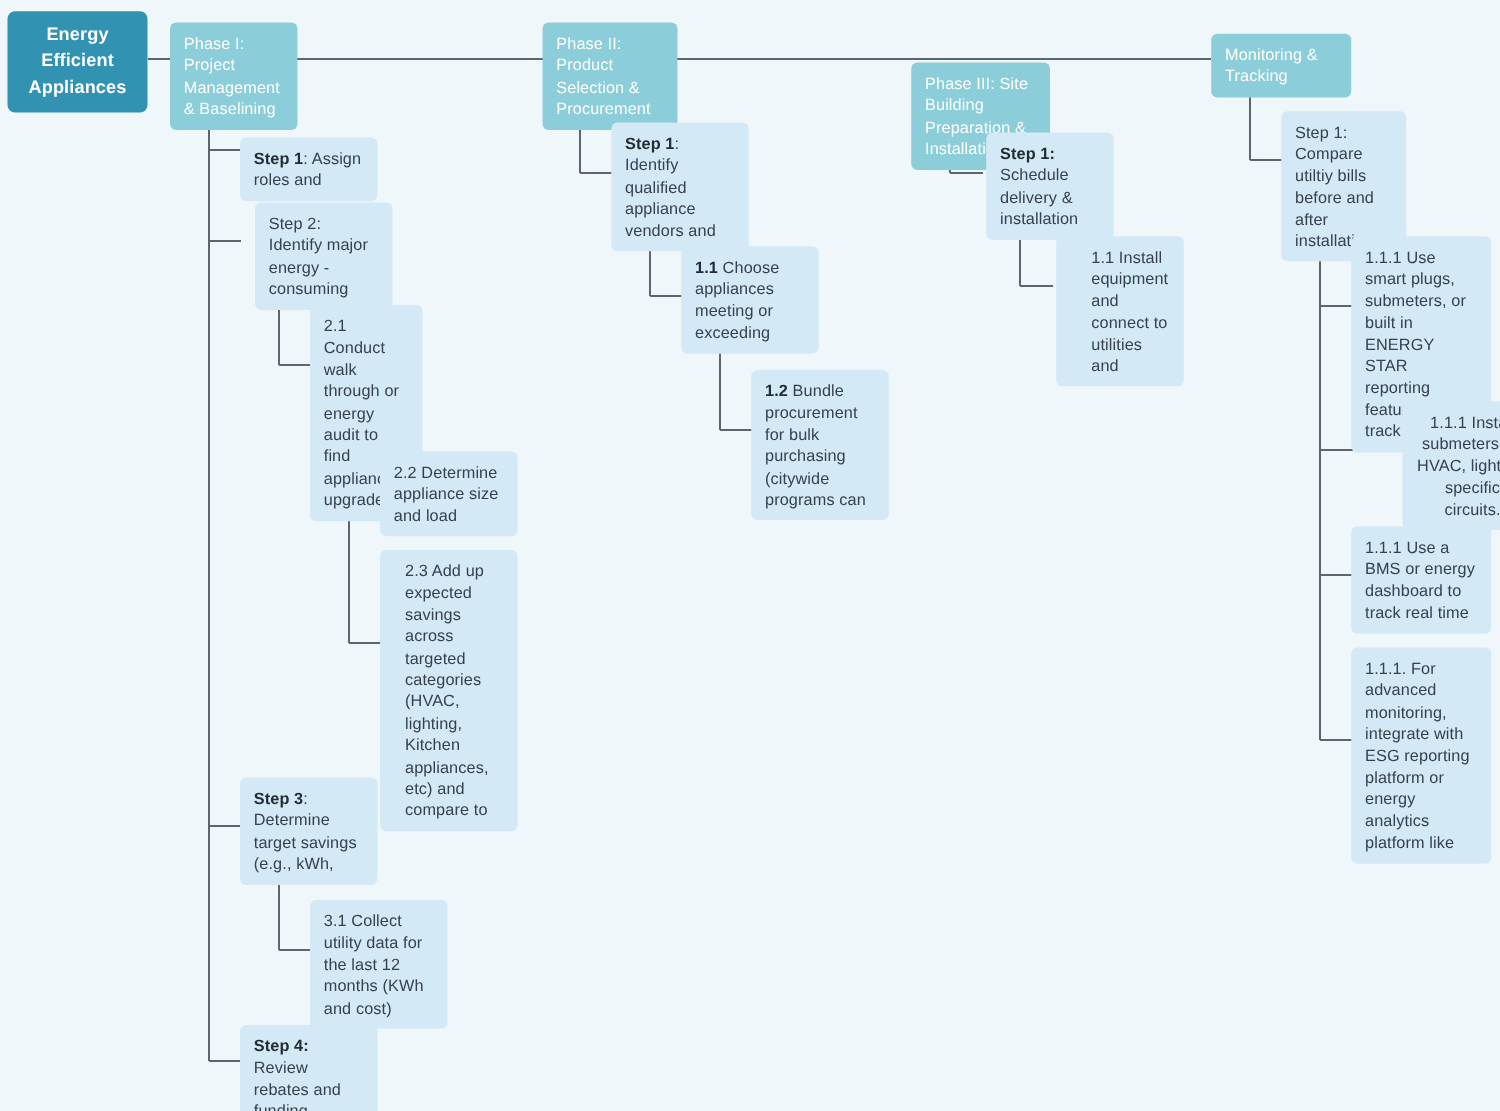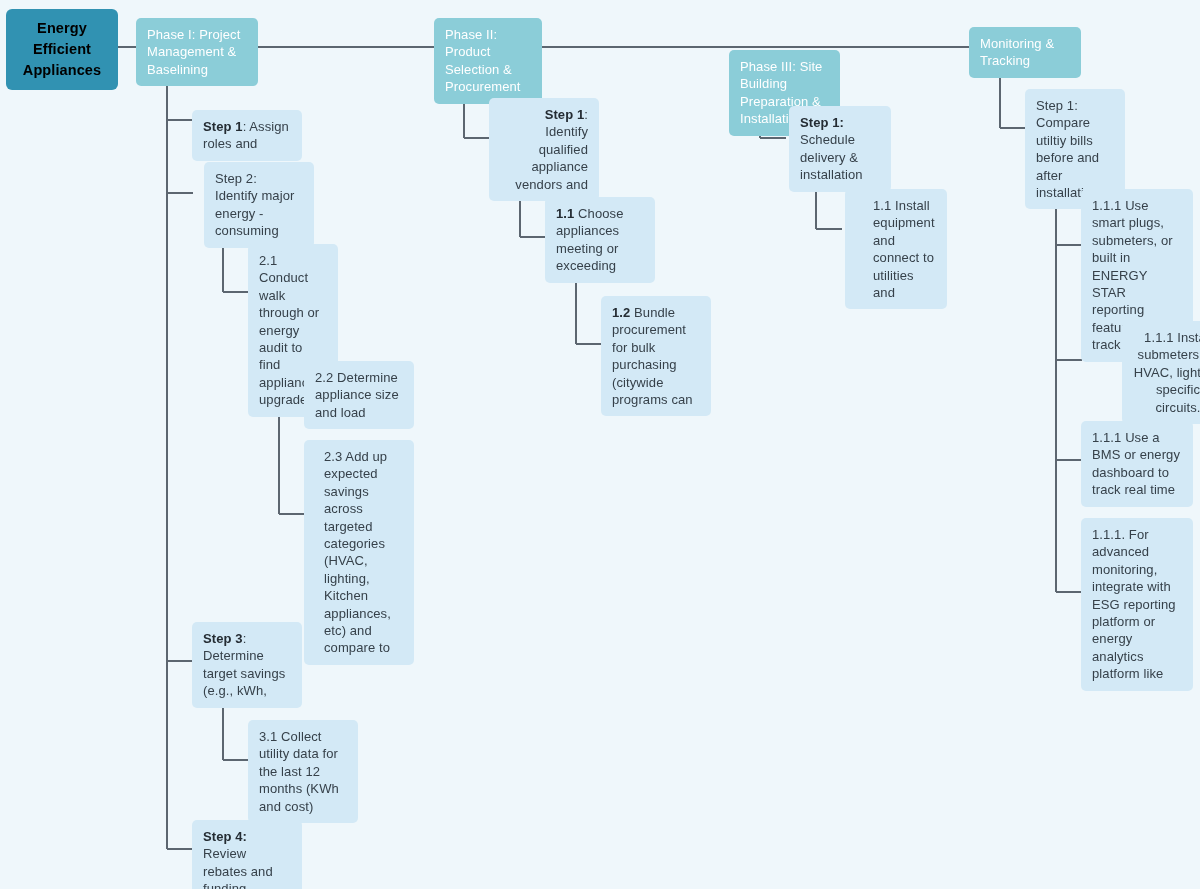--- a/index.html
+++ b/index.html
@@ -32,21 +32,21 @@
     box-sizing: border-box;
     border-radius: 5px;
     padding: 8px 11px;
     font-size: 13px;
     line-height: 17.4px;
     letter-spacing: 0.1px;
     overflow: hidden;
   }
   .node.root {
     background: #3192b2;
-    color: #000000;
+    color: #ffffff;
     font-weight: bold;
     text-align: center;
     font-size: 14.5px;
     line-height: 21px;
     border-radius: 6px;
     padding: 9px 8px;
     display: flex;
     align-items: center;
     justify-content: center;
   }
@@ -100,21 +100,21 @@
       <line x1="1056" y1="168" x2="1056" y2="592" stroke="#5c6670" stroke-width="1.6" shape-rendering="crispEdges"></line>
       <line x1="1056" y1="245" x2="1082" y2="245" stroke="#5c6670" stroke-width="1.6" shape-rendering="crispEdges"></line>
       <line x1="1056" y1="360" x2="1082" y2="360" stroke="#5c6670" stroke-width="1.6" shape-rendering="crispEdges"></line>
       <line x1="1056" y1="460" x2="1082" y2="460" stroke="#5c6670" stroke-width="1.6" shape-rendering="crispEdges"></line>
       <line x1="1056" y1="592" x2="1082" y2="592" stroke="#5c6670" stroke-width="1.6" shape-rendering="crispEdges"></line>
     </svg>
   <div id="nodes-layer">
       <div class="node root" style="left: 6px; top: 9px; width: 112px; min-height: 78px;">
         <span class="txt">Energy Efficient Appliances</span>
       </div>
-      <div class="node phase" style="left: 136px; top: 18px; width: 122px; min-height: 61px;">
+      <div class="node phase" style="left: 136px; top: 18px; width: 102px; min-height: 61px;">
         <span class="txt">Phase I: Project Management &amp; Baselining</span>
       </div>
       <div class="node step" style="left: 192px; top: 98px; width: 110px; min-height: 45px; margin-top: 12px;">
         <span class="txt"><b>Step 1</b>: Assign roles and</span>
       </div>
       <div class="node step" style="left: 204px; top: 162px; width: 110px; min-height: 62px;">
         <span class="txt">Step 2: Identify major energy - consuming</span>
       </div>
       <div class="node step" style="left: 248px; top: 244px; width: 90px; min-height: 96px;">
         <span class="txt">2.1 Conduct walk through or energy audit to find appliance upgrade</span>
@@ -130,21 +130,21 @@
       </div>
       <div class="node step" style="left: 248px; top: 720px; width: 110px; min-height: 80px;">
         <span class="txt">3.1 Collect utility data for the last 12 months (KWh and cost)</span>
       </div>
       <div class="node step" style="left: 192px; top: 820px; width: 110px; min-height: 58px;">
         <span class="txt"><b>Step 4:</b> Review rebates and funding options</span>
       </div>
       <div class="node phase" style="left: 434px; top: 18px; width: 108px; min-height: 61px;">
         <span class="txt">Phase II: Product Selection &amp; Procurement</span>
       </div>
-      <div class="node step" style="left: 489px; top: 98px; width: 110px; min-height: 80px; text-align: right;">
+      <div class="node step" style="left: 489px; top: 98px; width: 110px; min-height: 80px;">
         <span class="txt"><b>Step 1</b>: Identify qualified appliance vendors and</span>
       </div>
       <div class="node step" style="left: 545px; top: 197px; width: 110px; min-height: 79px;">
         <span class="txt"><b>1.1</b> Choose appliances meeting or exceeding</span>
       </div>
       <div class="node step" style="left: 601px; top: 296px; width: 110px; min-height: 96px;">
         <span class="txt"><b>1.2</b> Bundle procurement for bulk purchasing (citywide programs can</span>
       </div>
       <div class="node phase" style="left: 729px; top: 6px; width: 111px; min-height: 85px; margin-top: 44px;">
         <span class="txt">Phase III: Site Building Preparation &amp; Installation</span>

